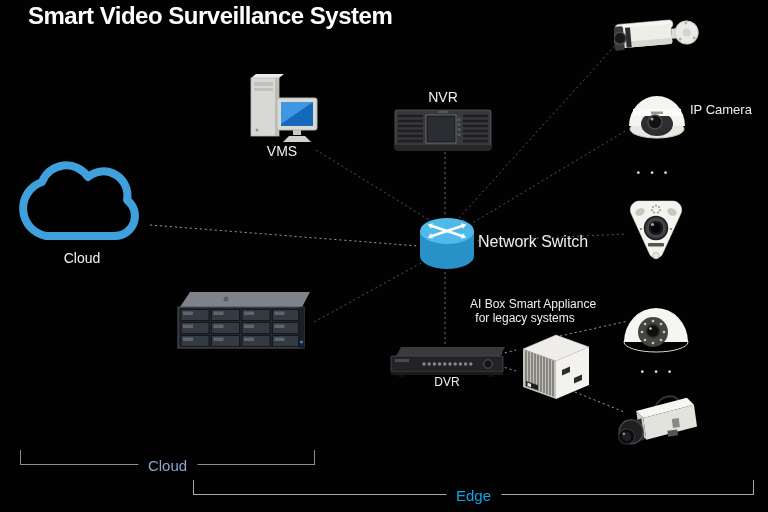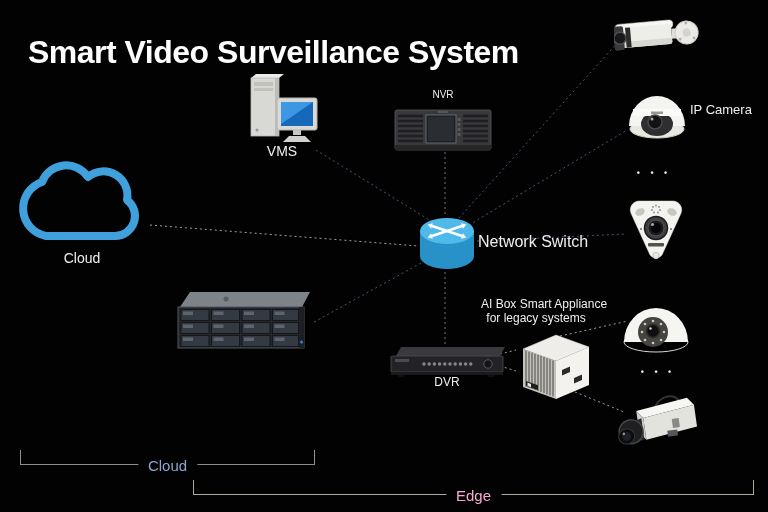--- a/index.html
+++ b/index.html
@@ -1,30 +1,30 @@
 <!DOCTYPE html>
 <html><head>
 <meta charset="utf-8">
 <style>
   html,body{margin:0;padding:0;background:#000;}
   #stage{position:relative;width:768px;height:512px;background:#020202;overflow:hidden;
          font-family:"Liberation Sans",sans-serif;color:#f0f0f0;}
   .abs{position:absolute;}
-  #title{left:28px;top:2px;font-size:32px;font-weight:bold;letter-spacing:-0.5px;color:#fdfdfd;white-space:nowrap;margin-top:32px;}
+  #title{left:28px;top:2px;font-size:24px;font-weight:bold;letter-spacing:-0.5px;color:#fdfdfd;white-space:nowrap;}
   .lbl{font-size:12px;color:#efefef;white-space:nowrap;}
   .lbl.center{text-align:center;}
   #conn-svg{left:0;top:0;width:768px;height:512px;pointer-events:none;}
   .dots{font-size:9px;font-weight:bold;letter-spacing:4px;color:#e8e8e8;text-align:center;}
   .zone{border-bottom:1px solid #8a8f96;border-left:1px solid #8a8f96;border-right:1px solid #8a8f96;}
   #zone-cloud{left:20px;top:450px;width:293px;height:14px;}
   #zone-edge{left:193px;top:480px;width:559px;height:14px;border-color:#aeaaa0;}
   .zone-label{position:absolute;left:50%;bottom:-10px;transform:translateX(-50%);
               background:#020202;padding:0 10px;font-size:15px;white-space:nowrap;}
   #zone-cloud .zone-label{color:#8ea6cf;}
-  #zone-edge .zone-label{color:#f9a8d4;text-align:right;}
+  #zone-edge .zone-label{color:#0ea5e9;text-align:right;}
 </style>
 </head>
 <body>
 
 <div id="stage">
 
   <svg id="conn-svg" class="abs">
       <line x1="150" y1="225" x2="418" y2="246" stroke="#9aa0a8" stroke-width="1" stroke-dasharray="2,3"></line>
       <line x1="316" y1="150" x2="431" y2="221" stroke="#42587a" stroke-width="1" stroke-dasharray="2,3"></line>
       <line x1="445" y1="152" x2="445" y2="216" stroke="#6d7480" stroke-width="1" stroke-dasharray="2,3"></line>
@@ -54,21 +54,21 @@
     <rect x="5" y="16" width="19" height="3" fill="#c2c2bd"></rect>
     <circle cx="8" cy="58" r="1.5" fill="#9a9a95"></circle>
     <polygon points="34,70 62,70 56,64 40,64" fill="#d2d2cd"></polygon>
     <rect x="44" y="57" width="8" height="6" fill="#c9c9c4"></rect>
     <rect x="28" y="26" width="40" height="32" rx="2" fill="#d9d9d5" stroke="#b5b5b0" stroke-width="1"></rect>
     <rect x="32" y="30" width="32" height="24" fill="#1668b8"></rect>
     <polygon points="32,30 64,30 32,52" fill="#3f97e4"></polygon>
   </svg>
   <div class="abs lbl center" style="left:247px;top:143px;width:70px;font-size:14px">VMS</div>
 
-  <div class="abs lbl center" style="left:394px;top:89px;width:98px;font-size:10px">NVR</div>
+  <div class="abs lbl center" style="left:394px;top:89px;width:98px;font-size:14px">NVR</div>
   <svg class="abs" style="left:394px;top:108px" width="98" height="44" viewBox="0 0 98 44">
     <rect x="1" y="2" width="96" height="40" rx="2" fill="#39393c" stroke="#5a5a5e" stroke-width="0.8"></rect>
     <g stroke="#1f1f21" stroke-width="2.5">
       <line x1="4" y1="8" x2="29" y2="8"></line>
         <line x1="4" y1="13" x2="29" y2="13"></line>
       <line x1="4" y1="18" x2="29" y2="18"></line>
         <line x1="4" y1="23" x2="29" y2="23"></line>
       <line x1="4" y1="28" x2="29" y2="28"></line>
         <line x1="4" y1="33" x2="29" y2="33"></line>
       <line x1="69" y1="8" x2="94" y2="8"></line>
@@ -205,21 +205,21 @@
         <circle cx="77.6" cy="20" r="1.7"></circle>
       <circle cx="82.8" cy="20" r="1.7"></circle>
     </g>
     <circle cx="100" cy="20" r="4.2" fill="#141416" stroke="#5a5a5f" stroke-width="1"></circle>
     <rect x="3" y="28" width="112" height="3" fill="#1a1a1c"></rect>
     <rect x="10" y="31" width="6" height="2" fill="#0e0e10"></rect>
       <rect x="100" y="31" width="6" height="2" fill="#0e0e10"></rect>
   </svg>
   <div class="abs lbl center" style="left:388px;top:375px;width:118px;font-size:12px">DVR</div>
 
-  <div class="abs lbl center" style="left:481px;top:297px;width:110px;font-size:12px;line-height:14px">
+  <div class="abs lbl center" style="left:470px;top:297px;width:110px;font-size:12px;line-height:14px">
     <div>AI Box Smart Appliance</div>
     <div>for legacy systems</div>
   </div>
   <svg class="abs" style="left:514px;top:330px" width="82" height="70" viewBox="0 0 82 70">
     <polygon points="9,19 42,5 75,17 42,31" fill="#efedea" stroke="#d8d6d1" stroke-width="0.5"></polygon>
     <polygon points="9,19 42,31 42,69 9,57" fill="#c4c2bd"></polygon>
     <g stroke="#77756f" stroke-width="1.6">
       <line x1="12" y1="20.6" x2="12" y2="56.6"></line>
         <line x1="15" y1="21.7" x2="15" y2="57.7"></line>
       <line x1="18" y1="22.8" x2="18" y2="58.8"></line>

